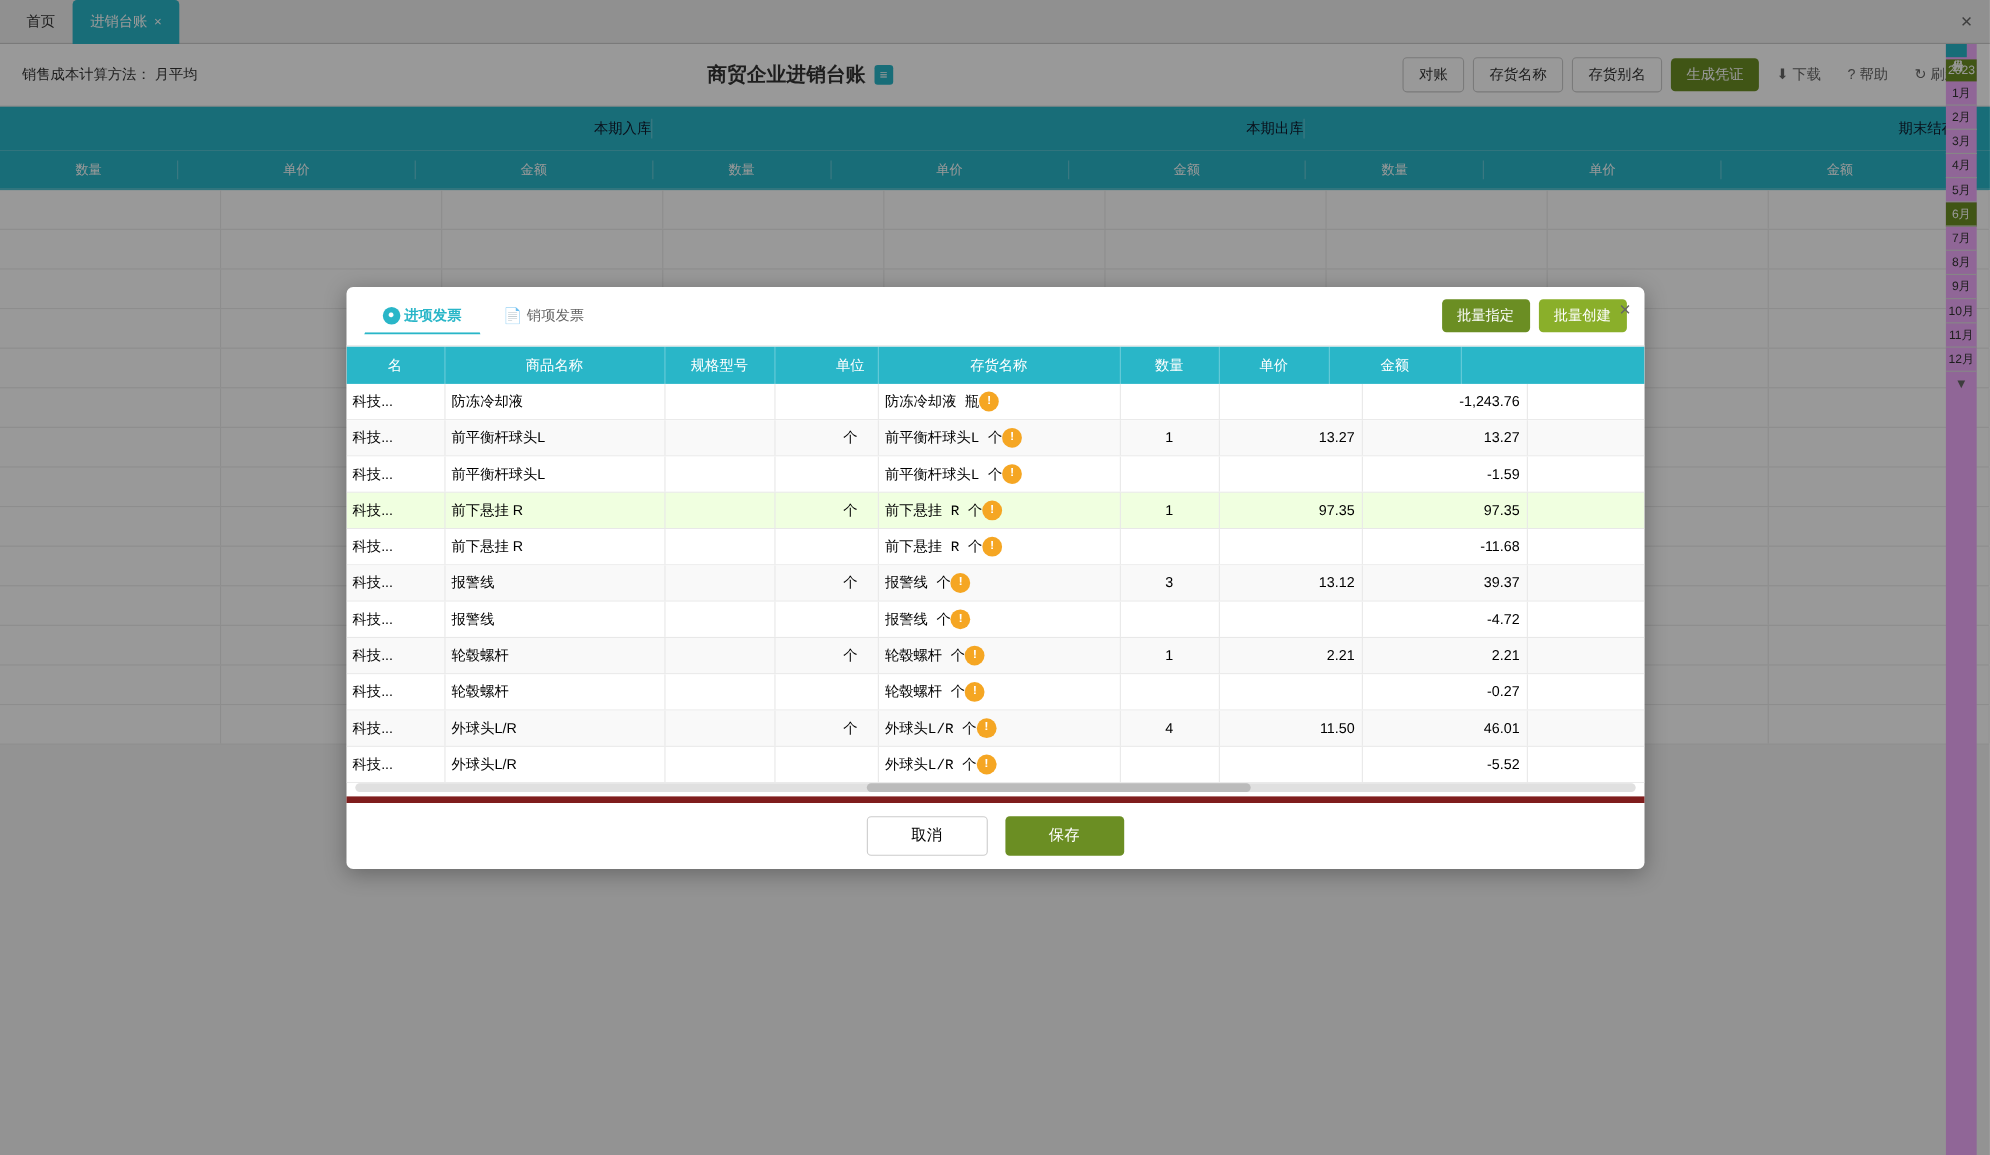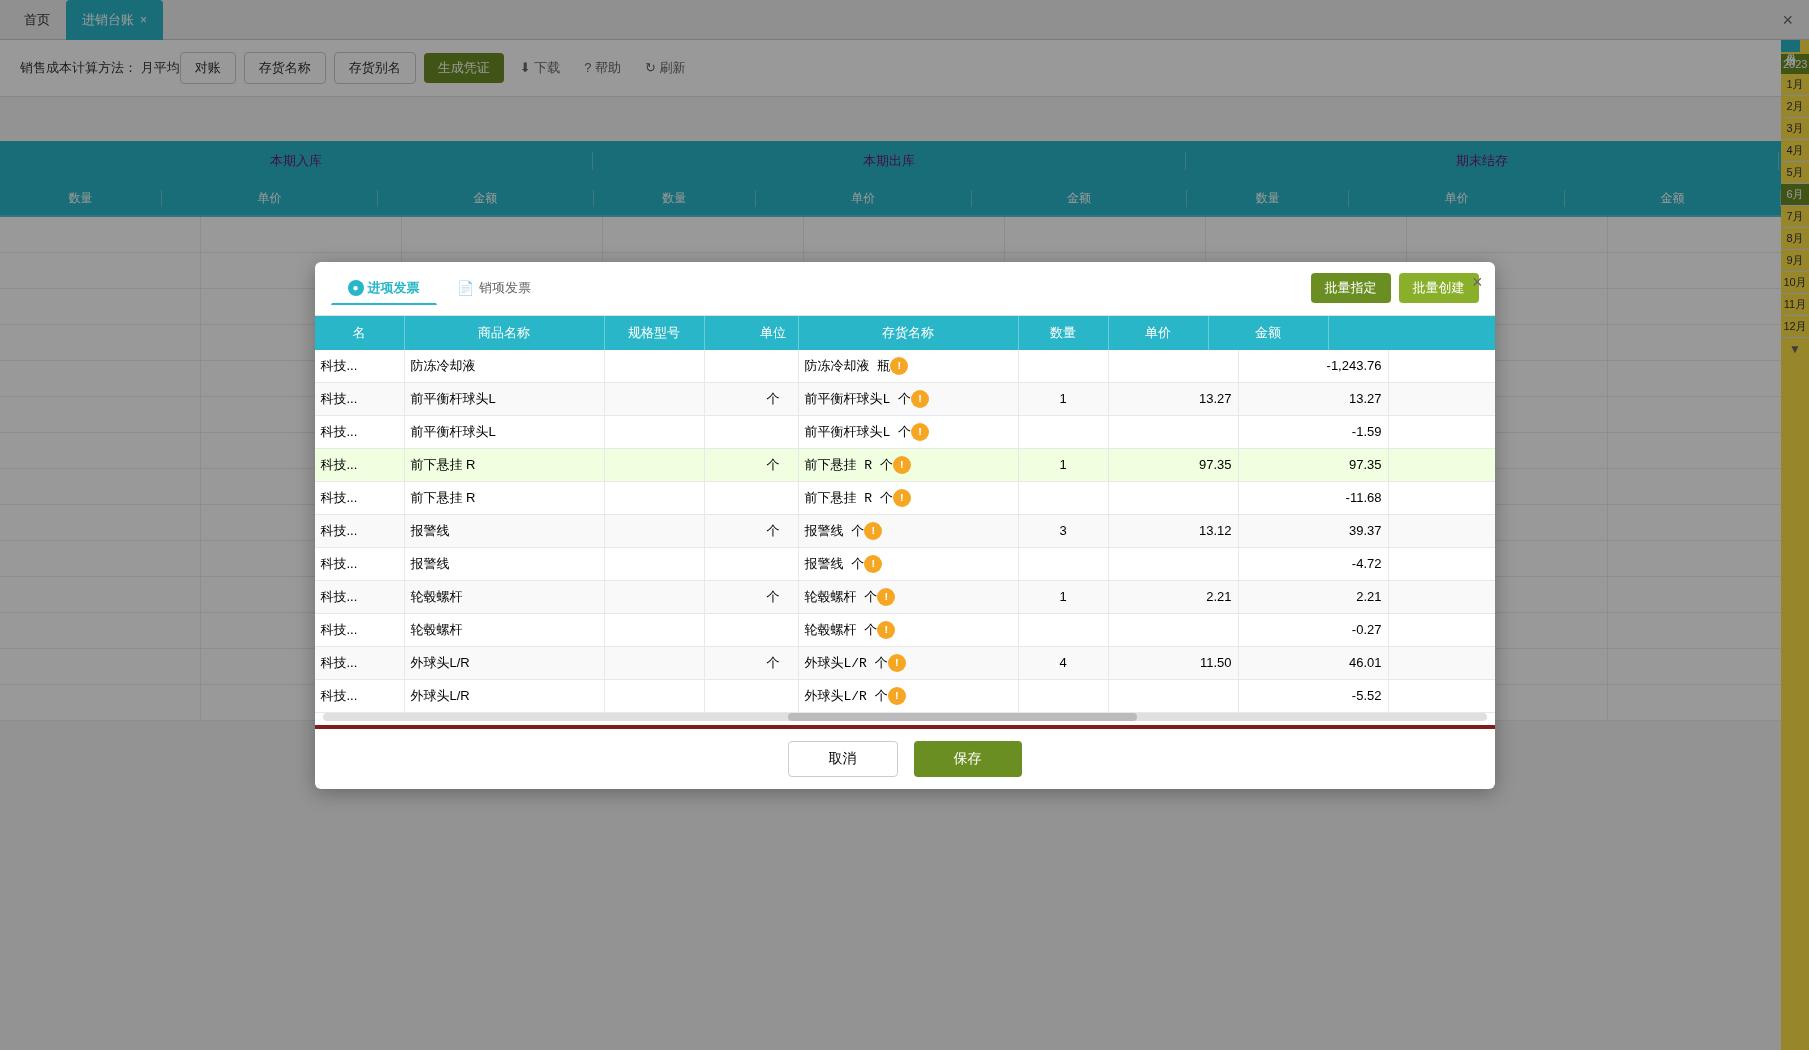--- a/index.html
+++ b/index.html
@@ -297,21 +297,21 @@
     .col-spec { width: 100px; flex-shrink: 0; }
     .col-unit { width: 50px; flex-shrink: 0; margin-left: 44px; }
     .col-stock-name { width: 220px; flex-shrink: 0; font-family: Liberation Mono, monospace; }
     .col-qty { width: 90px; flex-shrink: 0; }
     .col-price { width: 100px; flex-shrink: 0; }
     .col-amount { width: 120px; flex-shrink: 0; }
 
     
     .modal-footer {
       padding: 12px 16px;
-      border-top: 4px solid #7f1d1d;
+      border-top: 6px solid #7f1d1d;
       display: flex;
       justify-content: center;
       gap: 16px;
     }
     .btn-cancel {
       padding: 8px 40px;
       border: 1px solid #ccc;
       background: #fff;
       border-radius: 4px;
       cursor: pointer;
@@ -395,20 +395,24 @@
       <span>进销台账</span>
       <span class="tab-close">×</span>
     </div>
     <span class="tab-bar-close">×</span>
   </div>
 
   <div class="toolbar">
     <div class="toolbar-left">
       <span>销售成本计算方法：</span>
       <span>月平均</span>
+    </div>
+    <div class="toolbar-title">
+      <span>商贸企业进销台账</span>
+      <span class="doc-icon">≡</span>
     </div>
     <div class="toolbar-actions">
       <button class="btn btn-outline">对账</button>
       <button class="btn btn-outline">存货名称</button>
       <button class="btn btn-outline">存货别名</button>
       <button class="btn-primary-dark">生成凭证</button>
       <button class="btn-icon">
         <span>⬇</span>
         <span>下载</span>
       </button>
@@ -417,21 +421,21 @@
         <span>帮助</span>
       </button>
       <button class="btn-icon">
         <span>↻</span>
         <span>刷新</span>
       </button>
     </div>
   </div>
 
   <div class="main-content">
-    <div style="display:flex;background:#29b6c8;color:#701a75;text-align:center;height:40px;align-items:center;margin-top:44px;">
+    <div style="display:flex;background:#29b6c8;color:#0f172a;text-align:right;height:40px;align-items:center;">
       <div style="flex:1;border-right:1px solid rgba(255,255,255,0.3);font-size:13px;">本期入库</div>
       <div style="flex:1;border-right:1px solid rgba(255,255,255,0.3);font-size:13px;">本期出库</div>
       <div style="flex:1;border-right:1px solid rgba(255,255,255,0.3);font-size:13px;">期末结存</div>
       <div style="width:30px;"></div>
     </div>
     <div style="display:flex;background:#29b6c8;color:#fff;text-align:center;height:36px;align-items:center;border-bottom:2px solid rgba(255,255,255,0.2);">
       <div style="flex:0.6;font-size:12px;border-right:1px solid rgba(255,255,255,0.3);">数量</div>
       <div style="flex:0.8;font-size:12px;border-right:1px solid rgba(255,255,255,0.3);">单价</div>
       <div style="flex:0.8;font-size:12px;border-right:1px solid rgba(255,255,255,0.3);">金额</div>
       <div style="flex:0.6;font-size:12px;border-right:1px solid rgba(255,255,255,0.3);">数量</div>
@@ -596,21 +600,21 @@
             <div style="flex: 1 1 0%; border-right: 1px solid rgb(236, 236, 236);"></div>
             <div style="flex: 1 1 0%; border-right: 1px solid rgb(236, 236, 236);"></div>
             <div style="flex: 1 1 0%; border-right: 1px solid rgb(236, 236, 236);"></div>
             <div style="flex: 1 1 0%; border-right: 1px solid rgb(236, 236, 236);"></div>
             <div style="flex: 1 1 0%; border-right: 1px solid rgb(236, 236, 236);"></div>
           </div>
         </div>
     </div>
   </div>
 
-  <div style="position:absolute;right:0;top:40px;width:28px;background:#fde047;height:calc(100% - 40px);">
+  <div style="position:absolute;right:12px;top:40px;width:28px;background:#f0abfc;height:calc(100% - 40px);">
     <div class="year-label">月份当</div>
     <div class="year-num">2023</div>
     <div id="month-list">
         <div class="month-item">1月</div>
         <div class="month-item">2月</div>
         <div class="month-item">3月</div>
         <div class="month-item">4月</div>
         <div class="month-item">5月</div>
         <div class="month-item active">6月</div>
         <div class="month-item">7月</div>

